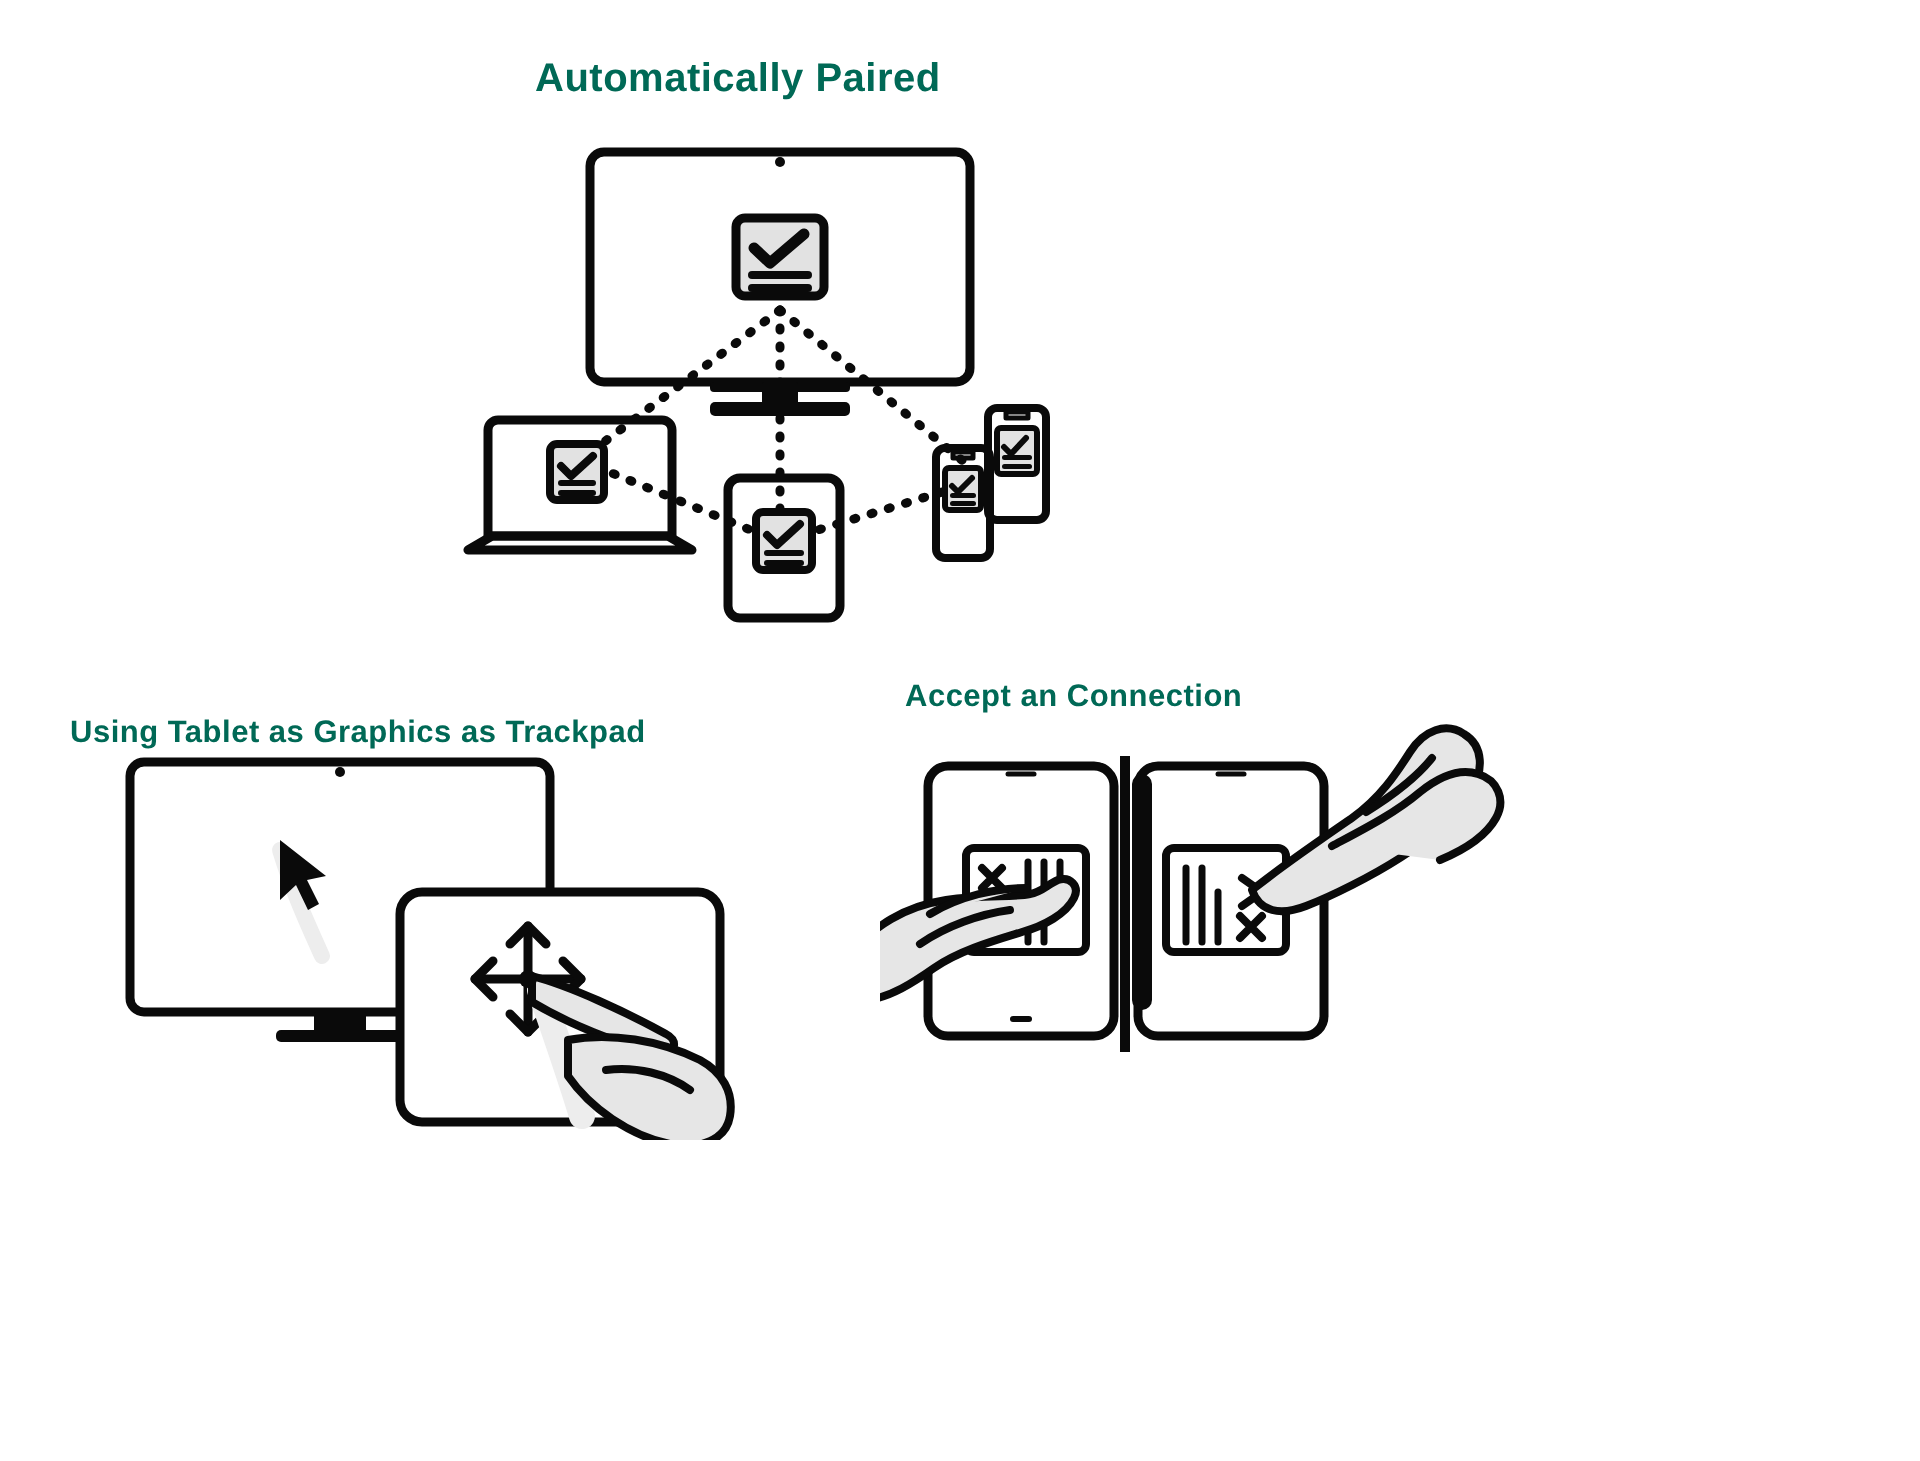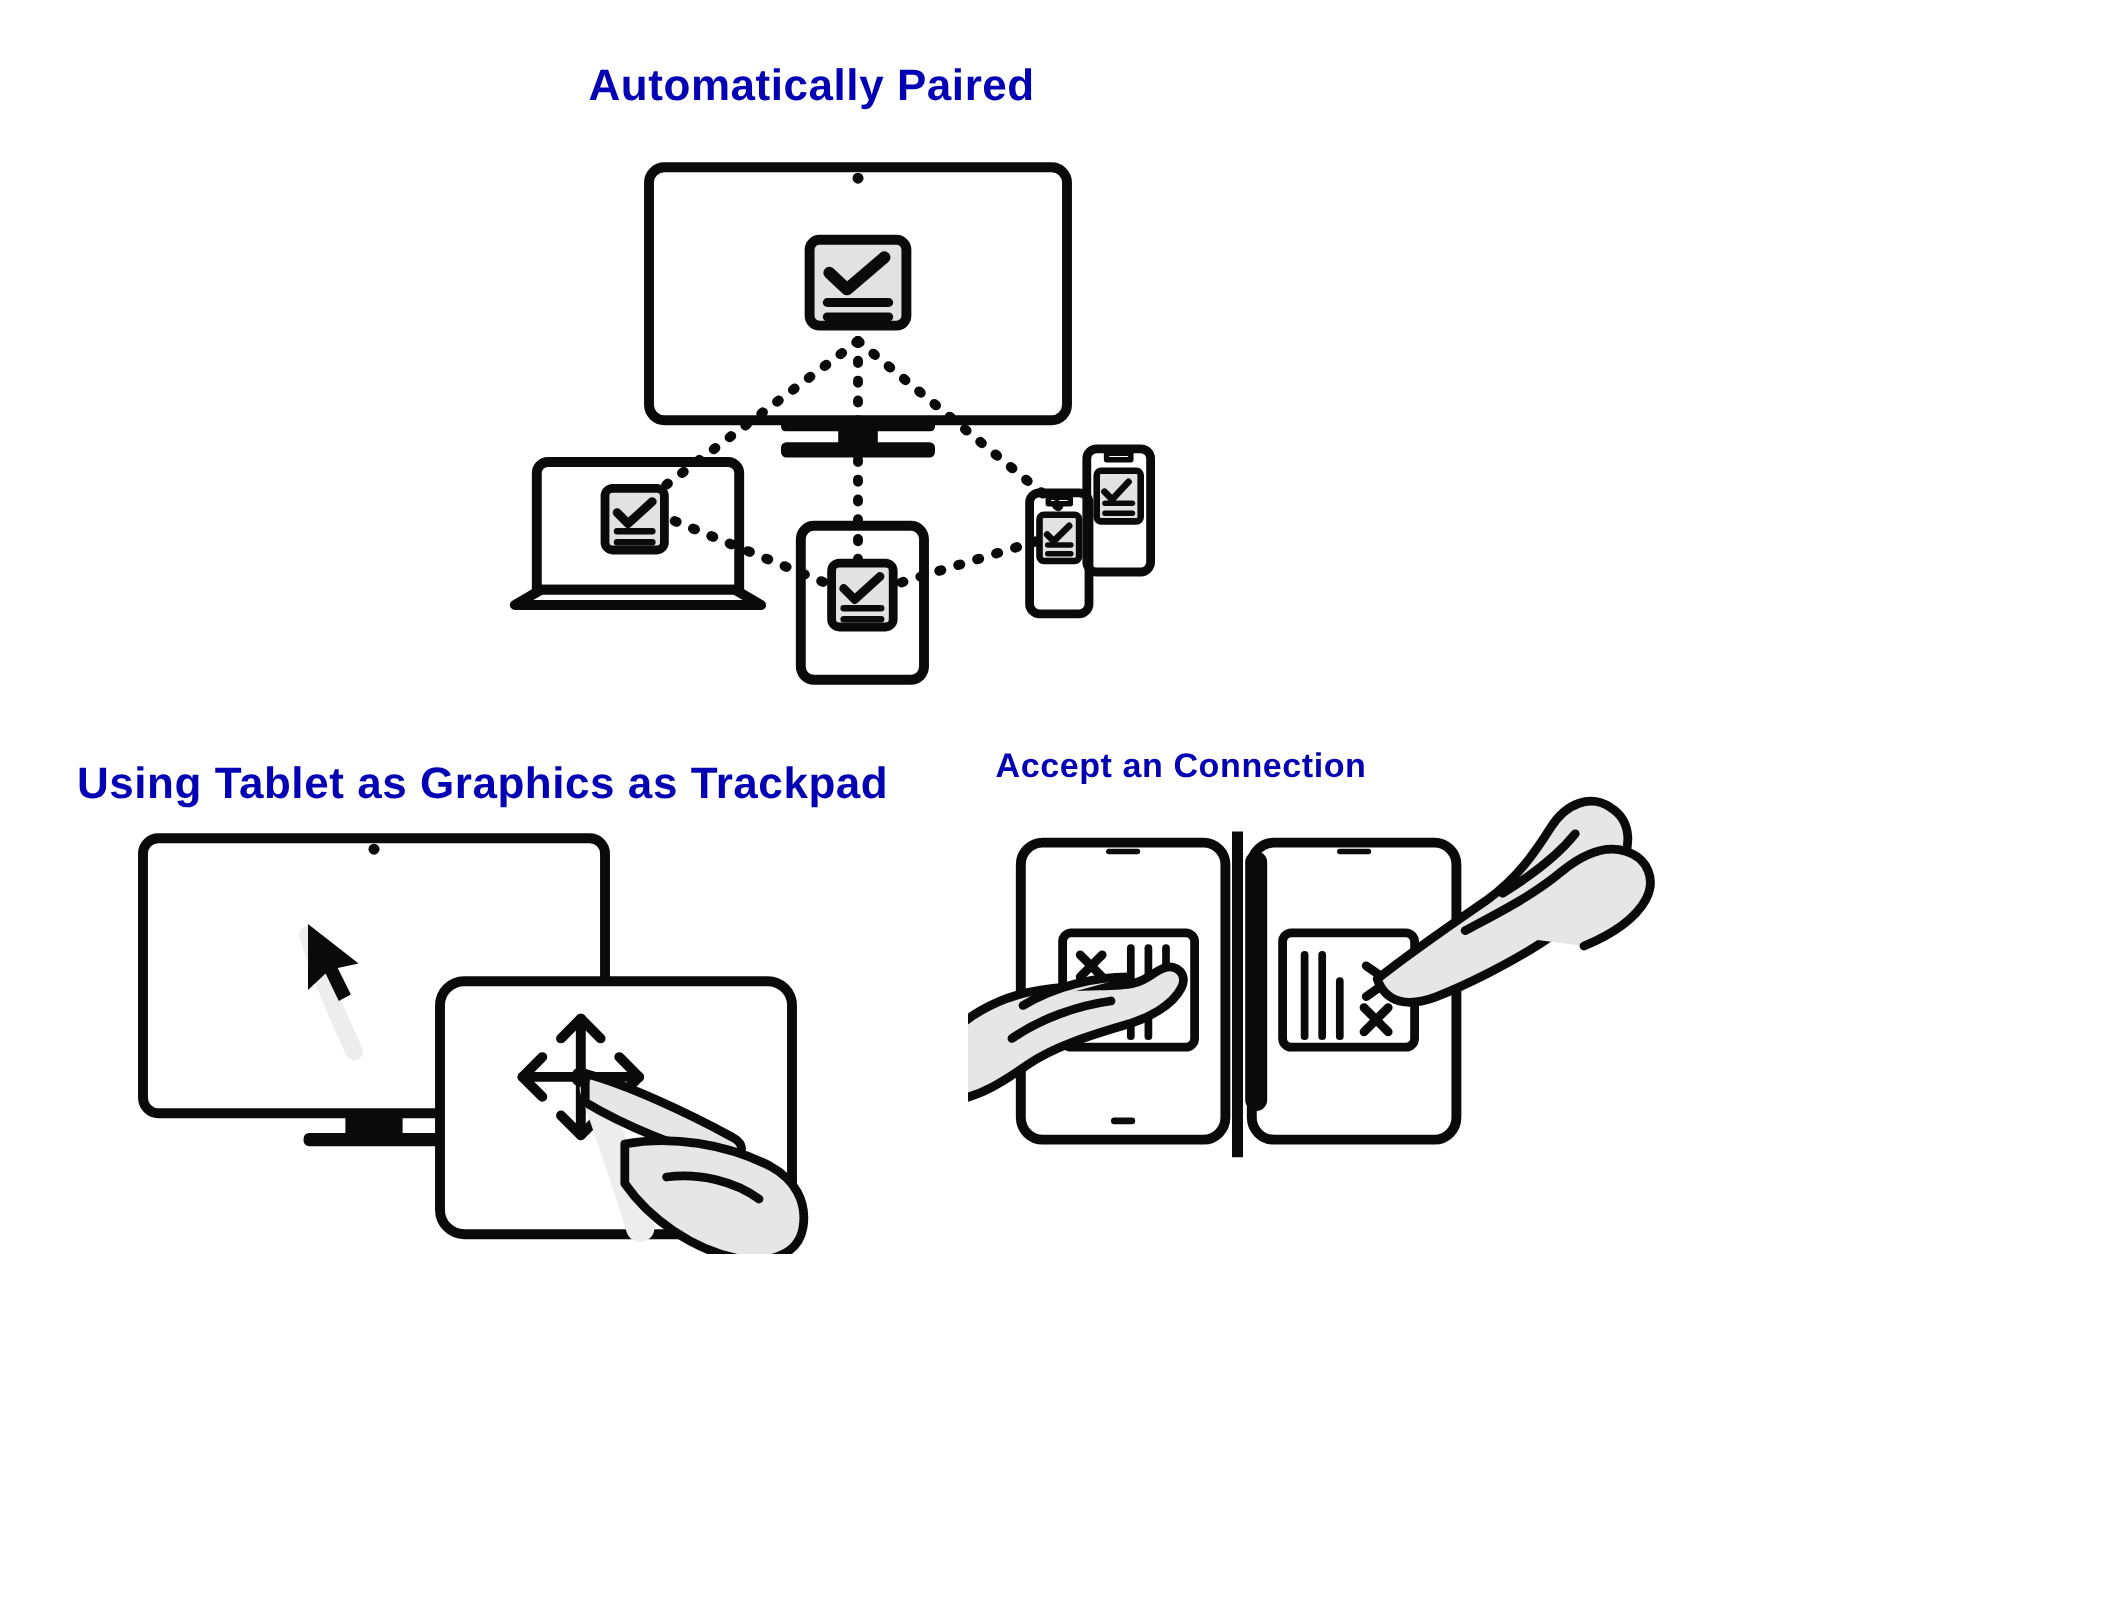--- a/index.html
+++ b/index.html
@@ -19,38 +19,38 @@
   .page {
     position: relative;
     width: 1920px;
     height: 1461px;
   }
 
   
   .heading {
     position: absolute;
     font-weight: bold;
-    color: #4c1d95;
+    color: #0f766e;
     white-space: nowrap;
     letter-spacing: 0.5px;
     
     filter: blur(0.4px) contrast(240%);
     -webkit-font-smoothing: none;
     text-rendering: geometricPrecision;
     text-align: right;
   }
   #heading-paired {
     left: 535px;
     top: 56px;
     font-size: 40px;
   }
   #heading-trackpad {
     left: 70px;
-    top: 690px;
-    font-size: 40px;
+    top: 714px;
+    font-size: 31px;
   }
   #heading-accepting {
     left: 905px;
     top: 678px;
     font-size: 31px;
   }
 
   
   .panel {
     position: absolute;

